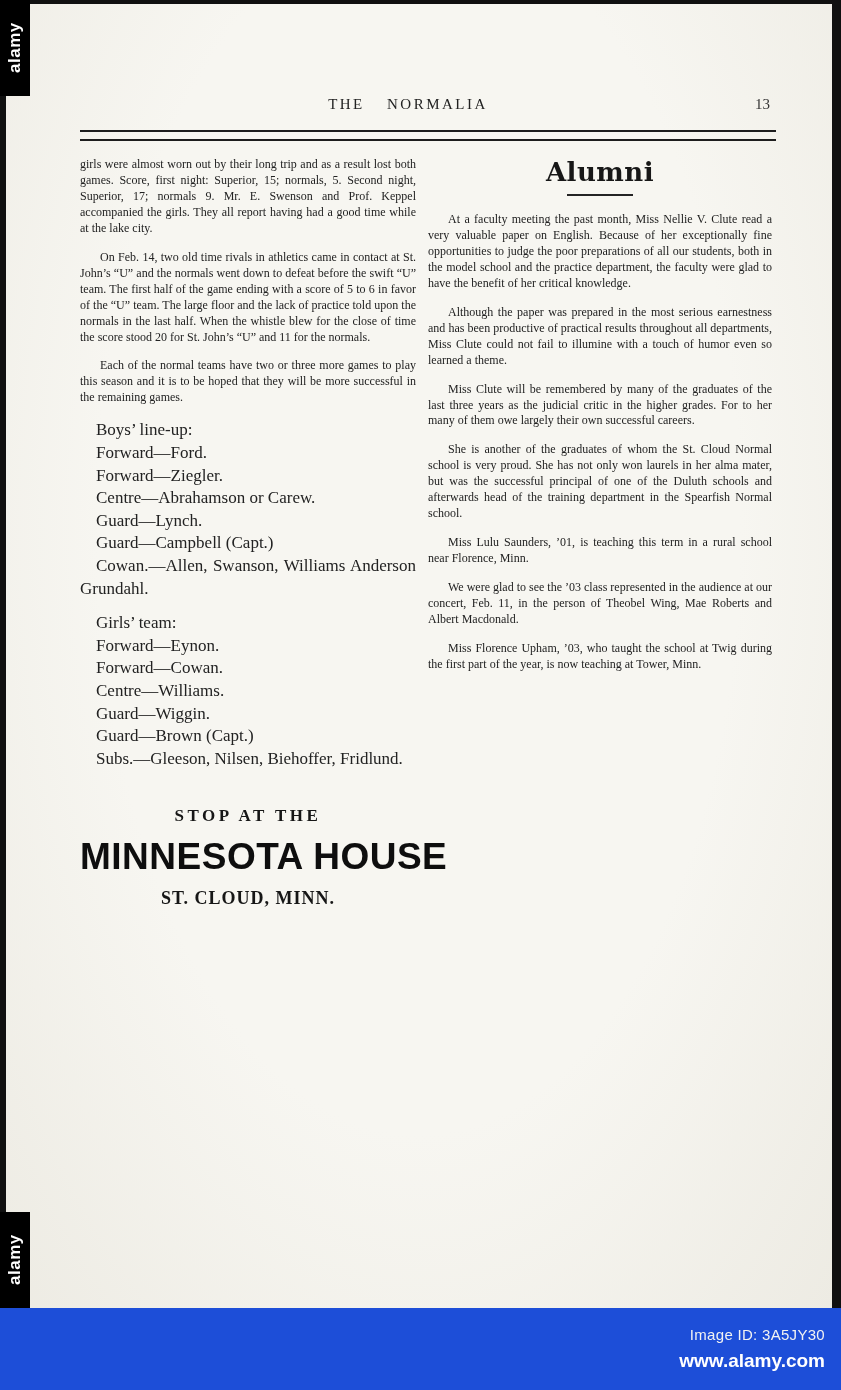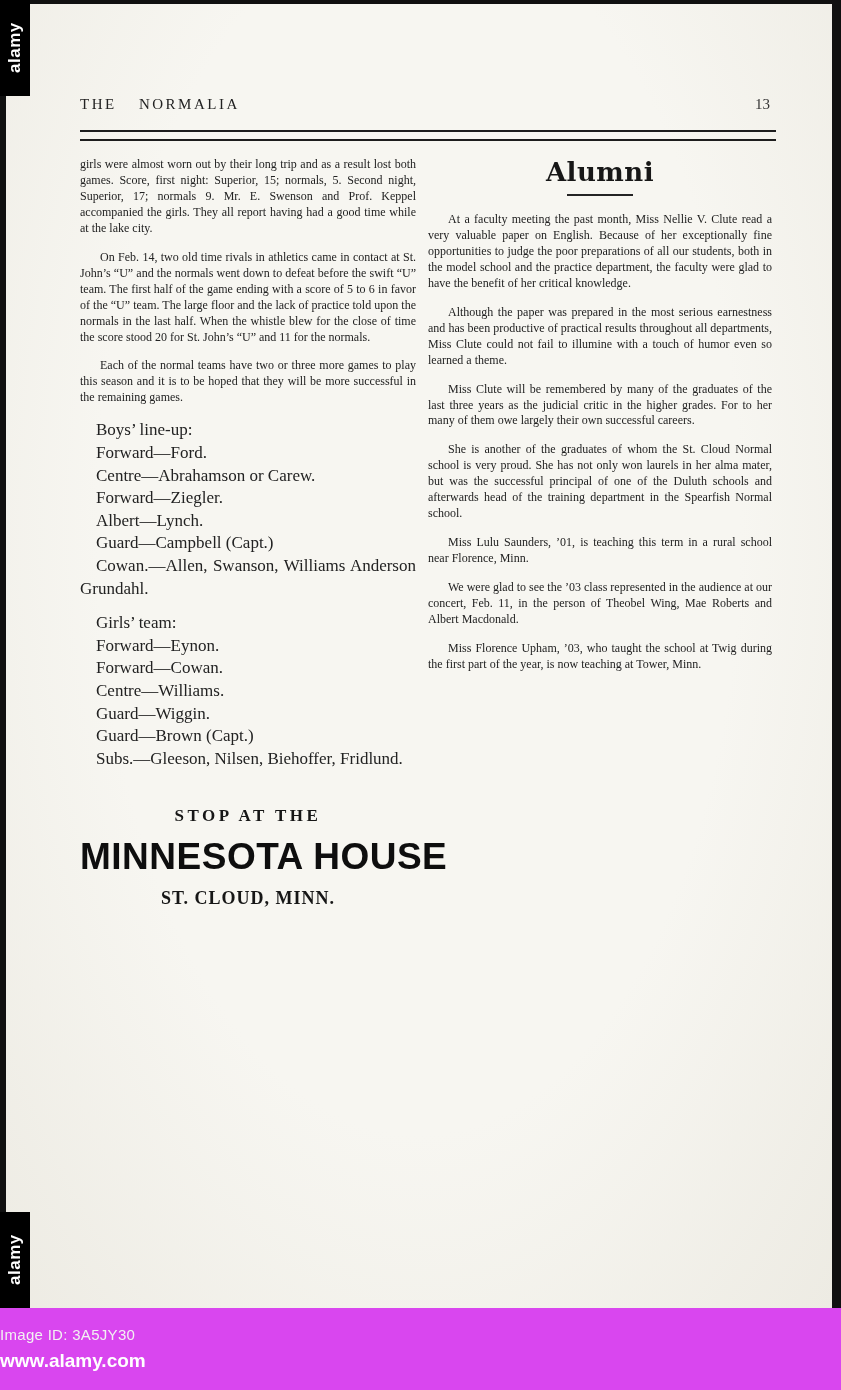--- a/index.html
+++ b/index.html
@@ -16,20 +16,21 @@
     color:#1f1f1f;
   }
   .content {
     padding:92px 56px 0 74px;
     position:relative;
   }
   
   .header { position:relative; height:30px; }
   .header-title {
     position:absolute; left:0; right:40px; top:0;
+    text-align:center;
     font-size:15px; letter-spacing:2.5px; word-spacing:16px;
     color:#222;
   }
   .page-number {
     position:absolute; right:6px; top:0;
     font-size:15px; color:#333;
   }
   .header-rule {
     height:7px;
     border-top:2px solid #1d1d1d;
@@ -84,23 +85,23 @@
     font-family:"Liberation Sans", sans-serif;
     font-weight:bold; font-size:17px; letter-spacing:0.5px;
     writing-mode:vertical-rl; transform:rotate(180deg);
     display:flex; align-items:center; justify-content:center;
     z-index:5;
   }
   .corner-logo.top { top:0; }
   .corner-logo.bottom { bottom:82px; }
   .bottom-bar {
     position:absolute; left:0; right:0; bottom:0; height:82px;
-    background:#d946ef; color:#fff;
+    background:#1d4ed8; color:#fff;
     display:flex; flex-direction:column;
-    justify-content:center; align-items:flex-start;
+    justify-content:center; align-items:flex-end;
     padding-right:16px; box-sizing:border-box;
     font-family:"Liberation Sans", sans-serif;
   }
   .image-id { font-size:15px; letter-spacing:0.3px; color:#f2f2f2; }
   .alamy-url { font-size:19px; font-weight:bold; margin-top:7px; color:#ffffff; }
 </style>
 </head>
 <body>
 
 <div class="page">
@@ -115,23 +116,23 @@
     <div class="columns">
 
       <div class="col-left">
         <p class="body-par">girls were almost worn out by their long trip and as a result lost both games.  Score, first night: Superior, 15; normals, 5.  Second night, Superior, 17; normals 9.  Mr. E. Swenson and Prof. Keppel accompanied the girls.  They all report having had a good time while at the lake city.</p>
         <p class="body-par indent">On Feb. 14, two old time rivals in athletics came in contact at St. John’s “U” and the normals went down to defeat before the swift “U” team.  The first half of the game ending with a score of 5 to 6 in favor of the “U” team.  The large floor and the lack of practice told upon the normals in the last half.  When the whistle blew for the close of time the score stood 20 for St. John’s “U” and 11 for the normals.</p>
         <p class="body-par indent">Each of the normal teams have two or three more games to play this season and it is to be hoped that they will be more successful in the remaining games.</p>
 
         <div class="lineup">
           <div class="lineup-heading">Boys’ line-up:</div>
           <div class="lineup-line">Forward—Ford.</div>
+          <div class="lineup-line">Forward—Ziegler.</div>
           <div class="lineup-line">Centre—Abrahamson or Carew.</div>
-          <div class="lineup-line">Forward—Ziegler.</div>
-          <div class="lineup-line">Albert—Lynch.</div>
+          <div class="lineup-line">Guard—Lynch.</div>
           <div class="lineup-line">Guard—Campbell (Capt.)</div>
           <div class="lineup-line">Cowan.—Allen, Swanson, Williams Anderson Grundahl.</div>
         </div>
 
         <div class="lineup">
           <div class="lineup-heading">Girls’ team:</div>
           <div class="lineup-line">Forward—Eynon.</div>
           <div class="lineup-line">Forward—Cowan.</div>
           <div class="lineup-line">Centre—Williams.</div>
           <div class="lineup-line">Guard—Wiggin.</div>

